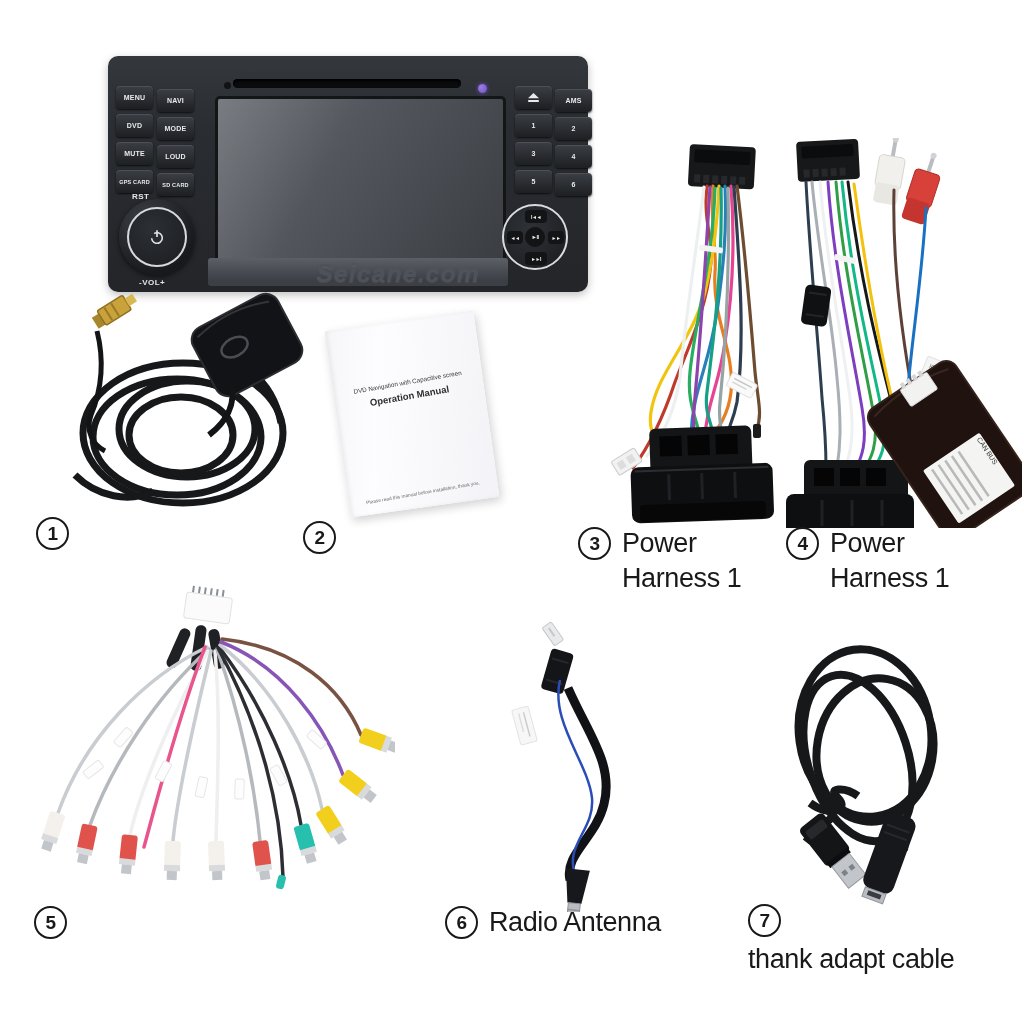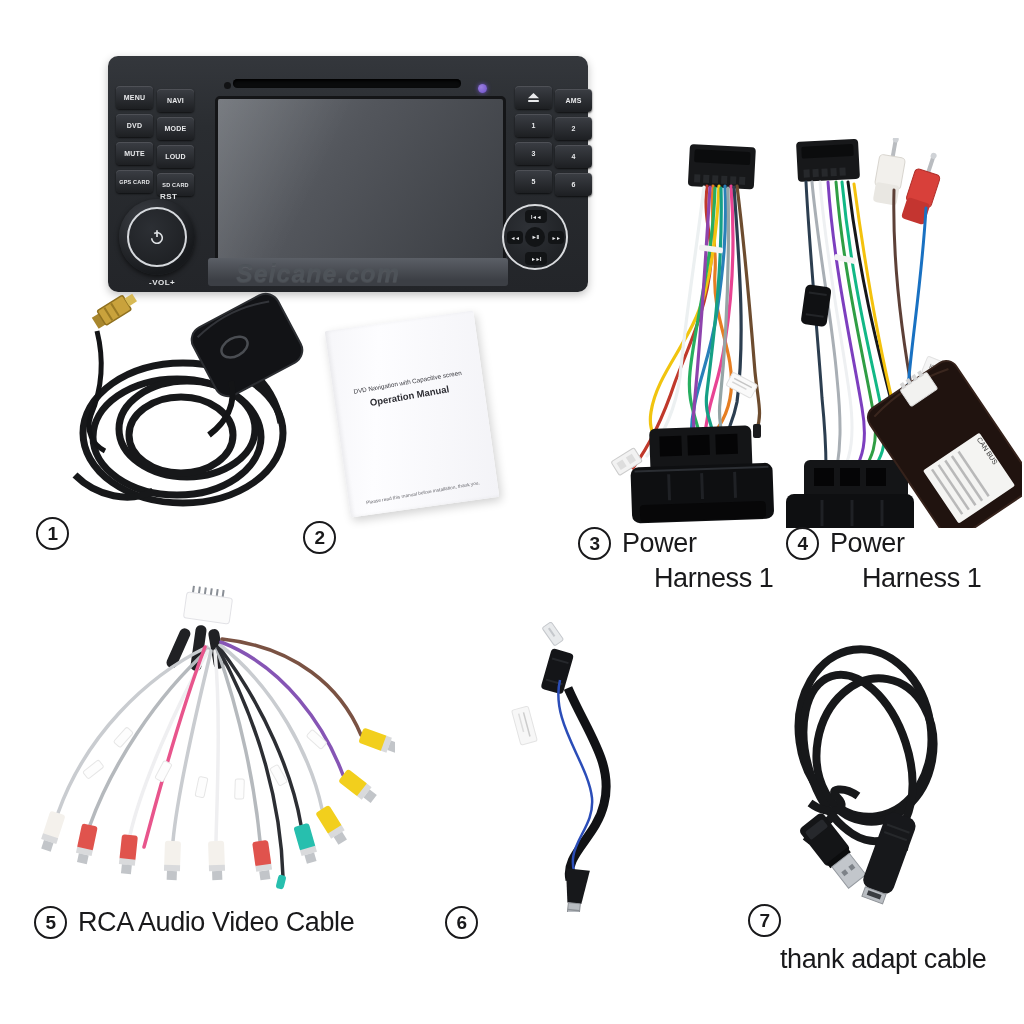--- a/index.html
+++ b/index.html
@@ -16,21 +16,21 @@
   .hu-led{position:absolute;left:370px;top:28px;width:9px;height:9px;border-radius:50%;
     background:radial-gradient(circle at 35% 35%,#9b7fe0,#6b4fc8);box-shadow:0 0 4px #6b4fc8;}
   .hu-dot{position:absolute;left:116px;top:26px;width:7px;height:7px;border-radius:50%;background:#111214;}
   .hu-screen{position:absolute;left:107px;top:40px;width:285px;height:165px;
     background:linear-gradient(125deg,#6a6e74 0%,#53565c 40%,#3a3d42 100%);
     border:3px solid #141517;border-radius:5px;}
   .hu-screen:after{content:"";position:absolute;inset:0;
     background:linear-gradient(115deg,rgba(255,255,255,.10) 0%,rgba(255,255,255,0) 38%);}
   .hu-chin{position:absolute;left:100px;top:202px;width:300px;height:28px;
     background:linear-gradient(180deg,#5b5f66 0%,#3c3f45 80%);border-radius:3px;}
-  .hu-watermark{position:absolute;left:128px;top:203px;width:244px;text-align:left;
+  .hu-watermark{position:absolute;left:128px;top:203px;width:244px;text-align:right;
     font-size:25px;font-weight:bold;font-style:italic;color:#4e5359;letter-spacing:1px;
     text-shadow:0 1px 1px rgba(255,255,255,.08);}
   .hu-btn{position:absolute;width:37px;height:23px;border-radius:4px;
     background:linear-gradient(180deg,#3b3e44,#1d1f22);
     box-shadow:0 1px 2px rgba(0,0,0,.7), inset 0 1px 0 rgba(255,255,255,.10);
     color:#e9eaec;font-size:7px;font-weight:bold;display:flex;align-items:center;justify-content:center;
     letter-spacing:.2px;text-align:center;}
   .hu-btn.small{font-size:5.5px;}
   .hu-label{position:absolute;color:#e4e6e8;font-size:8px;font-weight:bold;letter-spacing:.5px;}
   .hu-knob{position:absolute;left:11px;top:143px;width:76px;height:76px;border-radius:50%;
@@ -55,52 +55,52 @@
   .m-line2{position:absolute;left:0;top:70px;width:100%;text-align:center;font-size:9.5px;
     font-weight:bold;color:#2c2c32;transform:rotate(-2deg);}
   .m-line3{position:absolute;left:0;bottom:12px;width:100%;text-align:center;font-size:4.8px;
     color:#6a6a70;transform:rotate(-2deg);}
 
   
   .caption{position:absolute;display:flex;align-items:center;gap:11px;color:#19191b;
     font-size:27px;letter-spacing:-.4px;white-space:nowrap;}
   .cap-num{width:29px;height:29px;border:2.2px solid #19191b;border-radius:50%;flex:none;
     display:flex;align-items:center;justify-content:center;font-size:19px;font-weight:bold;}
-  .caption-line2{position:absolute;color:#19191b;font-size:27px;letter-spacing:-.4px;white-space:nowrap;margin-left:32px;}
+  .caption-line2{position:absolute;color:#19191b;font-size:27px;letter-spacing:-.4px;white-space:nowrap;}
 </style>
 </head>
 <body>
 
 <div class="head-unit">
   <div class="hu-dot"></div>
   <div class="hu-slot"></div>
   <div class="hu-led"></div>
   <div class="hu-screen"></div>
   <div class="hu-chin"></div>
   <div class="hu-watermark">Seicane.com</div>
 
   <div class="hu-btn" style="left:8px;top:30px;">MENU</div>
   <div class="hu-btn" style="left:49px;top:33px;">NAVI</div>
   <div class="hu-btn" style="left:8px;top:58px;">DVD</div>
   <div class="hu-btn" style="left:49px;top:61px;">MODE</div>
   <div class="hu-btn" style="left:8px;top:86px;">MUTE</div>
   <div class="hu-btn" style="left:49px;top:89px;">LOUD</div>
   <div class="hu-btn small" style="left:8px;top:114px;">GPS CARD</div>
   <div class="hu-btn small" style="left:49px;top:117px;">SD CARD</div>
-  <div class="hu-label" style="left:52px;top:136px;">RST</div>
+  <div class="hu-label" style="left:24px;top:136px;">RST</div>
 
   <div class="hu-knob">
     <div class="hu-knob-ring">
       <svg width="16" height="16" viewBox="0 0 16 16">
         <circle cx="8" cy="9" r="5.3" stroke="#dfe2e5" stroke-width="1.6" fill="none" stroke-dasharray="27 7" transform="rotate(-122 8 9)"></circle>
         <line x1="8" y1="1.2" x2="8" y2="8" stroke="#dfe2e5" stroke-width="1.7"></line>
       </svg>
     </div>
   </div>
-  <div class="hu-label" style="left:41px;top:222px;">-VOL+</div>
+  <div class="hu-label" style="left:31px;top:222px;">-VOL+</div>
 
   <div class="hu-btn" style="left:407px;top:30px;">
     <svg width="13" height="10" viewBox="0 0 13 10">
       <path d="M6.5 0 L12 5.3 H1 Z" fill="#e9eaec"></path>
       <rect x="1.2" y="7" width="10.6" height="2" fill="#e9eaec"></rect>
     </svg>
   </div>
   <div class="hu-btn" style="left:447px;top:33px;">AMS</div>
   <div class="hu-btn" style="left:407px;top:58px;">1</div>
   <div class="hu-btn" style="left:447px;top:61px;">2</div>
@@ -446,23 +446,23 @@
 <div class="caption-line2" style="left:622px;top:563px;">Harness 1</div>
 
 <div class="caption" style="left:786px;top:527px;">
   <span class="cap-num">4</span>
   <span>Power</span>
 </div>
 <div class="caption-line2" style="left:830px;top:563px;">Harness 1</div>
 
 <div class="caption" style="left:34px;top:906px;">
   <span class="cap-num">5</span>
-  <span>RCA Audio Video Cable</span>
 </div>
 
 <div class="caption" style="left:445px;top:906px;">
   <span class="cap-num">6</span>
+  <span>Radio Antenna</span>
 </div>
 
 <div class="caption" style="left:748px;top:904px;">
   <span class="cap-num">7</span>
 </div>
 <div class="caption-line2" style="left:748px;top:944px;">thank adapt cable</div>
 
 </body></html>

